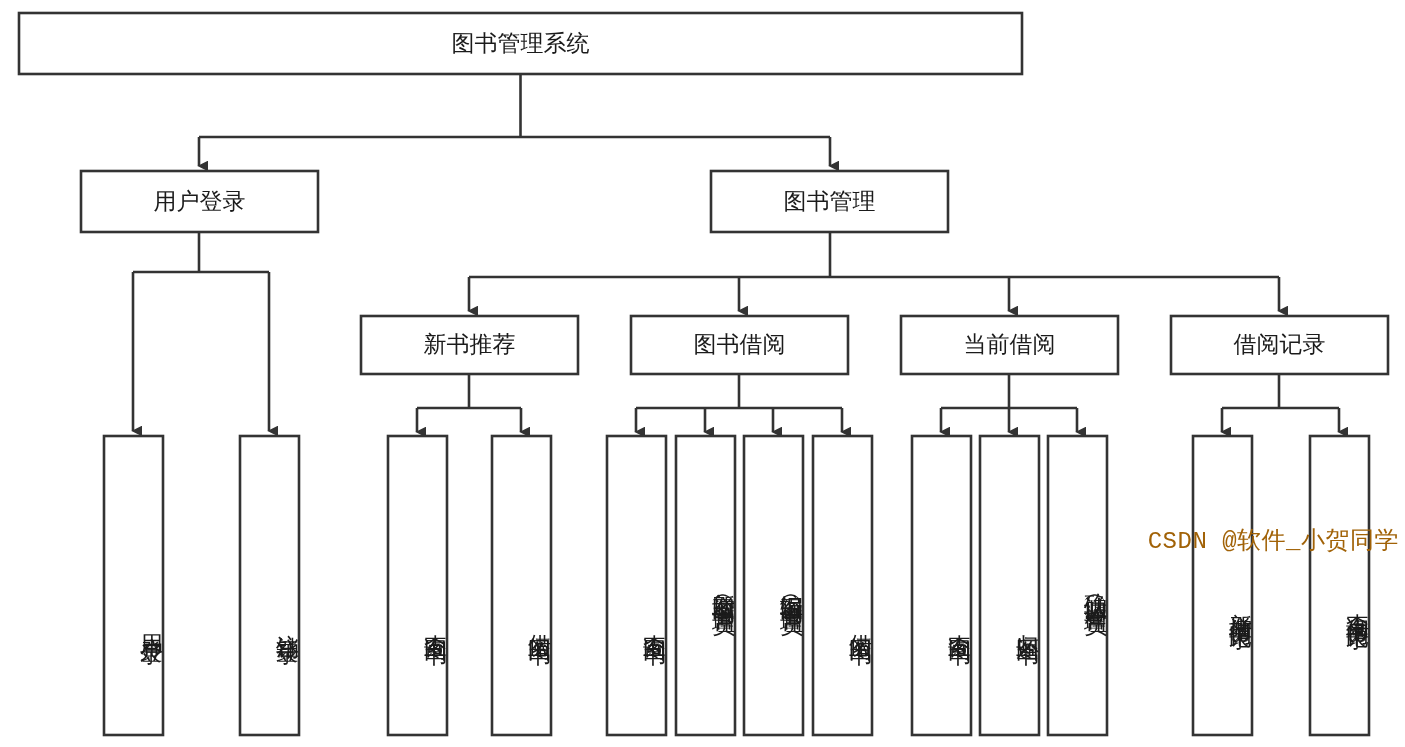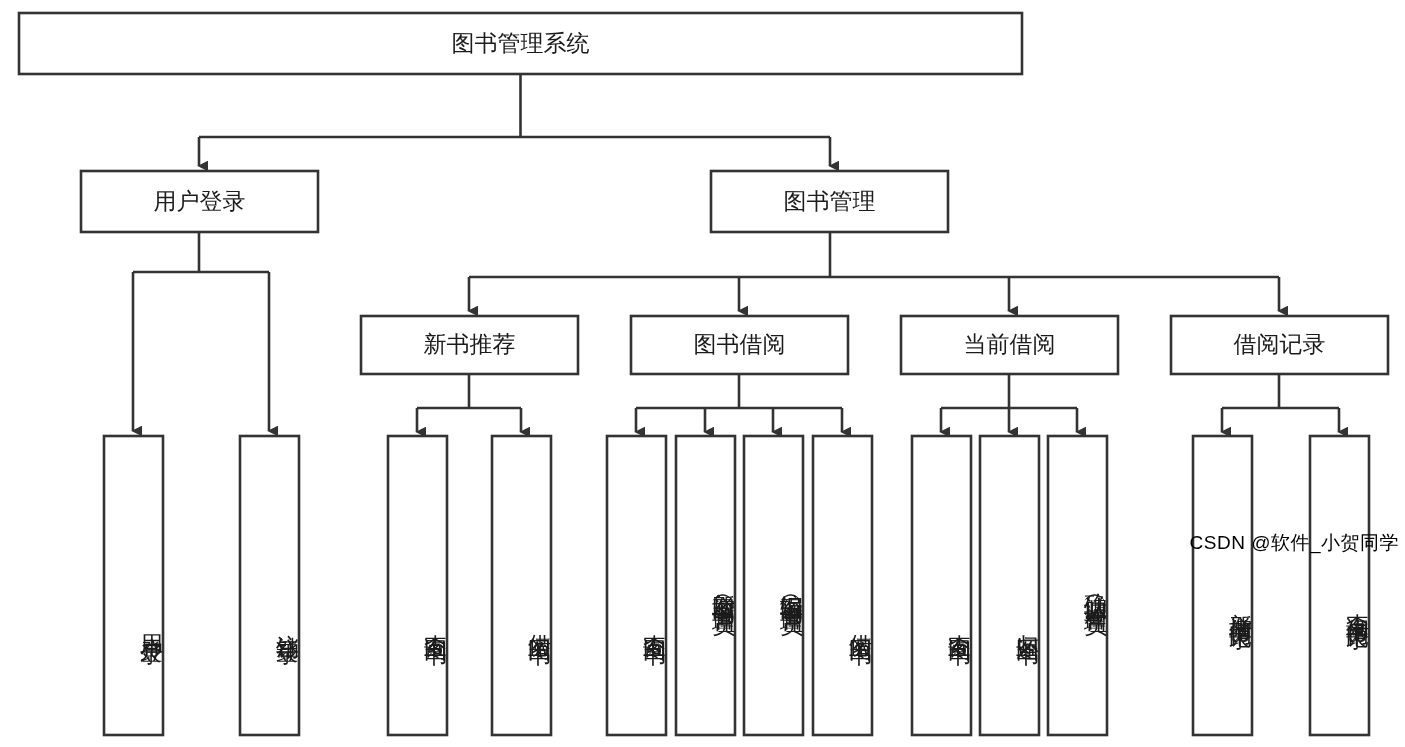--- a/index.html
+++ b/index.html
@@ -59,23 +59,23 @@
     display: flex;
     align-items: flex-start;
     justify-content: center;
     white-space: nowrap;
     pointer-events: none;
   }
   .watermark {
     position: absolute;
     right: 6px;
     bottom: 4px;
-    font-family: Liberation Sans, sans-serif;
-    font-size: 19px;
-    color: #000000;
+    font-family: Liberation Mono, monospace;
+    font-size: 24px;
+    color: #a16207;
     white-space: nowrap;
     letter-spacing: 0.5px;
   }
 </style>
 </head>
 <body>
 
 <div id="diagram-root">
 
   <svg class="chart-svg" viewBox="0 0 1405 747">

